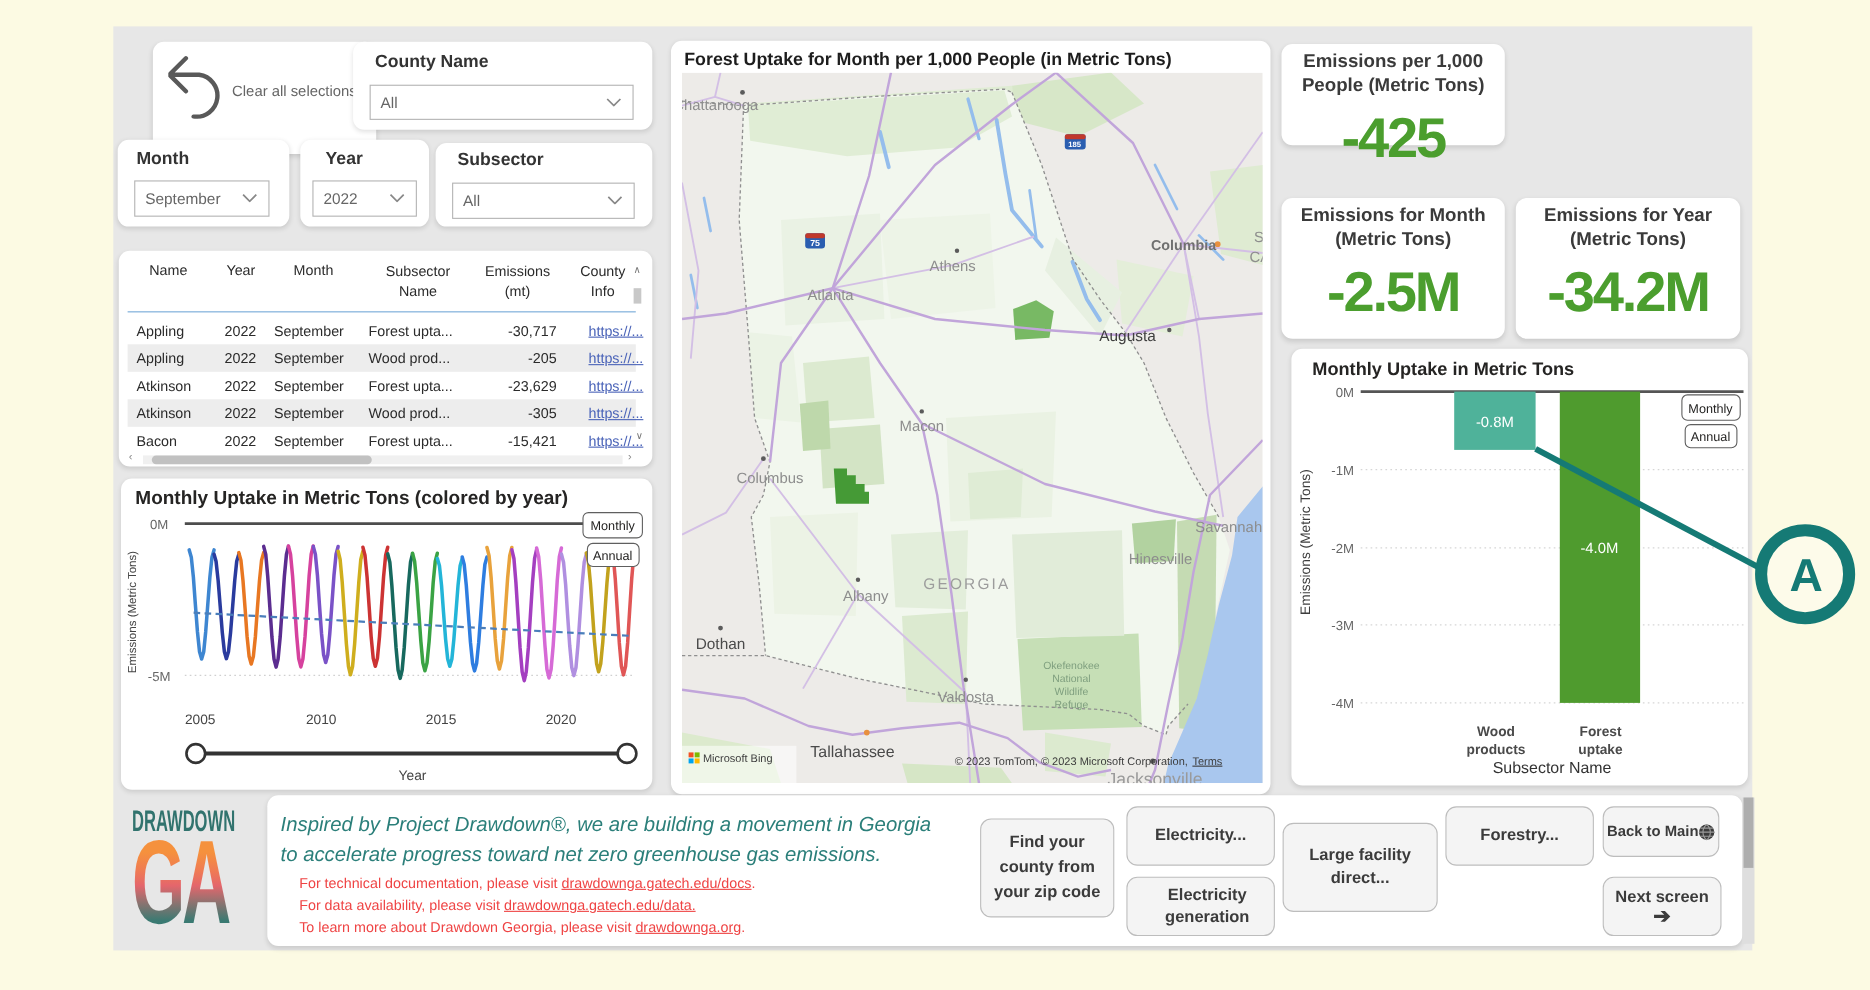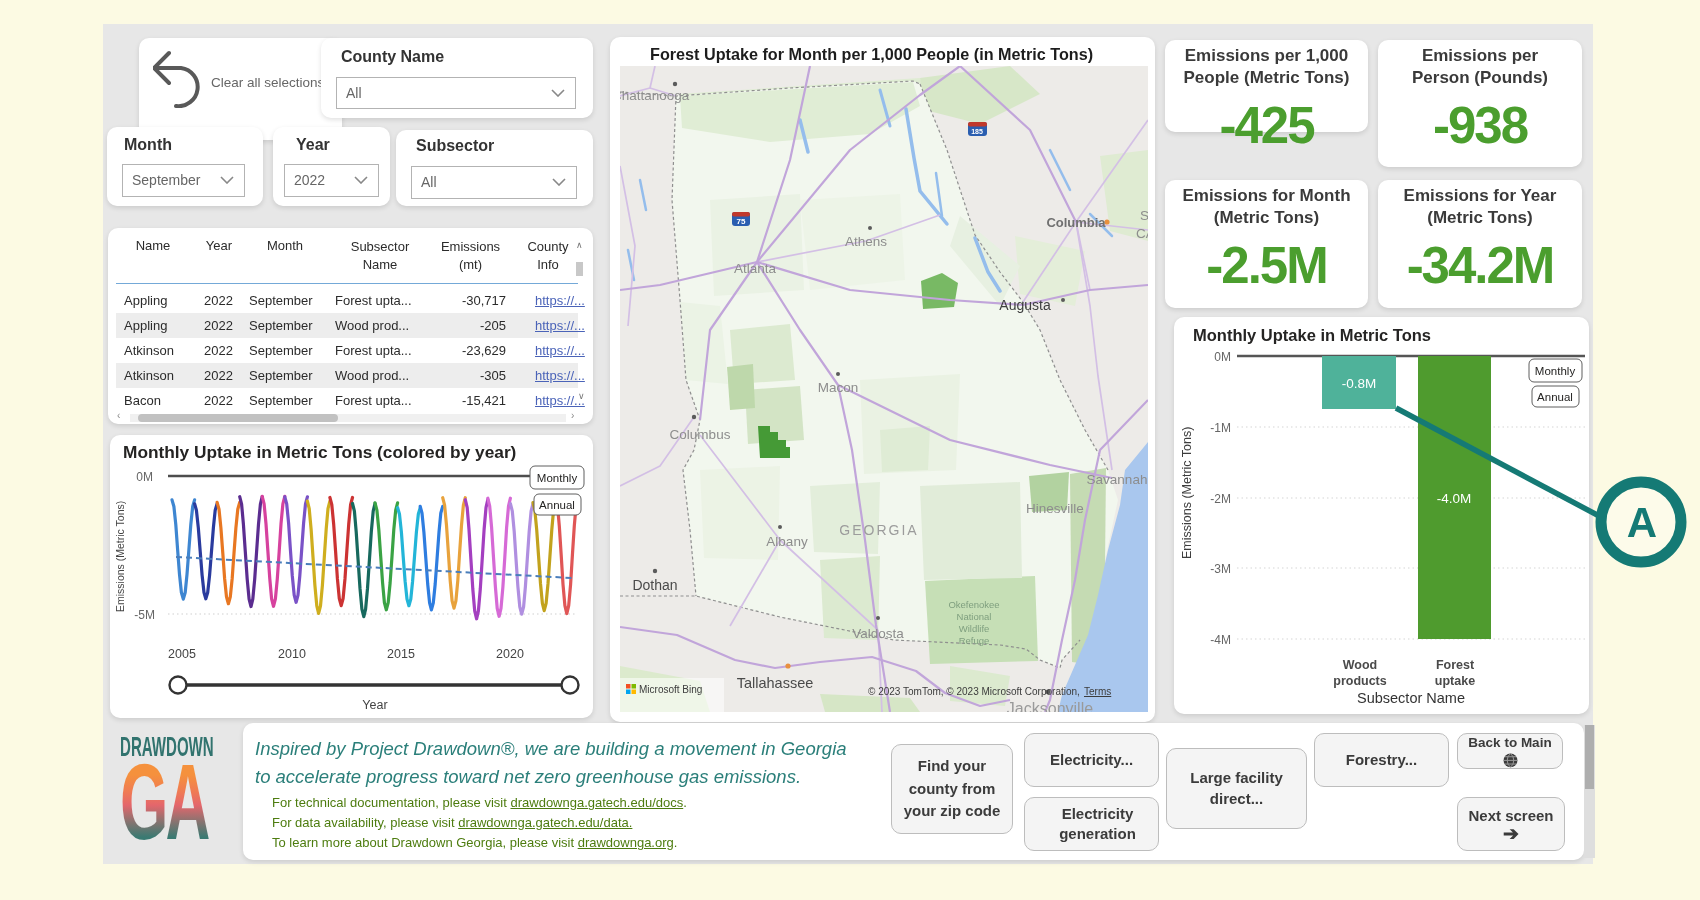--- a/index.html
+++ b/index.html
@@ -178,21 +178,21 @@
       <g>
         <rect x="420" y="31" width="54" height="23" rx="5" fill="#fff" stroke="#5f5f5f"></rect>
         <text x="447" y="47" font-size="11.5" fill="#252423" text-anchor="middle">Monthly</text>
         <rect x="424" y="59" width="47" height="21" rx="5" fill="#fff" stroke="#5f5f5f"></rect>
         <text x="447" y="74" font-size="11.5" fill="#252423" text-anchor="middle">Annual</text>
       </g>
     </svg>
   </div>
 
   <div class="card" style="left:507px; top:13px; width:545px; height:685px;">
-    <div style="position:absolute; left:12px; top:8px; font-weight:bold; font-size:16.2px; color:#1d1d1d; white-space:nowrap;margin-left:28px;">Forest Uptake for Month per 1,000 People (in Metric Tons)</div>
+    <div style="position:absolute; left:12px; top:8px; font-weight:bold; font-size:16.2px; color:#1d1d1d; white-space:nowrap;">Forest Uptake for Month per 1,000 People (in Metric Tons)</div>
     <div id="mapwrap" style="position:absolute; left:10px; top:29px; width:528px; height:646px; overflow:hidden;"><svg width="528" height="646" viewBox="0 0 528 646" font-family="Liberation Sans, sans-serif">
   <rect x="0" y="0" width="528" height="646" fill="#edebe8"></rect>
   <path d="M60 28 L300 12 L310 40 L240 62 L120 70 L60 52 Z" fill="#dfecd3"></path>
   <path d="M300 12 L390 0 L420 28 L360 58 L305 44 Z" fill="#d7e7c8"></path>
   <path d="M480 90 L528 84 L528 175 L490 165 Z" fill="#dfebd2"></path>
   <path d="M395 170 L465 185 L455 240 L400 228 Z" fill="#e4eed9"></path>
   <path d="M0 600 L80 615 L90 646 L0 646 Z" fill="#dceacd"></path>
   <path d="M200 628 L290 632 L300 646 L205 646 Z" fill="#d6e6c6"></path>
   <path d="M330 600 L390 610 L385 640 L330 635 Z" fill="#dceacf"></path>
 
@@ -325,24 +325,20 @@
   <text x="19" y="627" font-size="10" fill="#3c3c3c">Microsoft Bing</text>
   <text x="248" y="629" font-size="10" fill="#3c3c3c">© 2023 TomTom, © 2023 Microsoft Corporation,</text>
   <text x="464" y="629" font-size="10" fill="#3c3c3c" text-decoration="underline">Terms</text>
 </svg></div>
   </div>
 
   <div class="card kpi" style="left:1062px; top:16px; width:203px; height:92px;">
     <div class="kt">Emissions per 1,000<br>People (Metric Tons)</div>
     <div class="kv">-425</div>
   </div>
-  <div class="card kpi" style="left:1275px; top:16px; width:204px; height:127px;">
-    <div class="kt">Emissions per<br>Person (Pounds)</div>
-    <div class="kv">-938</div>
-  </div>
   <div class="card kpi" style="left:1062px; top:156px; width:203px; height:128px;">
     <div class="kt">Emissions for Month<br>(Metric Tons)</div>
     <div class="kv">-2.5M</div>
   </div>
   <div class="card kpi" style="left:1275px; top:156px; width:204px; height:128px;">
     <div class="kt">Emissions for Year<br>(Metric Tons)</div>
     <div class="kv">-34.2M</div>
   </div>
 
   <div class="card" style="left:1071px; top:293px; width:415px; height:397px;">
@@ -383,31 +379,31 @@
     </svg>
   </div>
 
   <div id="logo" style="position:absolute; left:17px; top:707px; width:230px; height:106px;">
     <div id="logo1">DRAWDOWN</div>
     <div id="logo2">GA</div>
   </div>
 
   <div class="card" style="left:140px; top:699px; width:1341px; height:137px;">
     <div style="position:absolute;left:12px;top:12px;font-style:italic;font-size:18.5px;line-height:28px;color:#2b7f7a;font-weight:500;">Inspired by Project Drawdown®, we are building a movement in Georgia<br>to accelerate progress toward net zero greenhouse gas emissions.</div>
-    <div style="position:absolute;left:29px;top:70px;font-size:13px;line-height:20px;color:#4d7c0f;">
+    <div style="position:absolute;left:29px;top:70px;font-size:13px;line-height:20px;color:#ef4444;">
       For technical documentation, please visit <span style="text-decoration:underline;">drawdownga.gatech.edu/docs</span>.<br>
       For data availability, please visit <span style="text-decoration:underline;">drawdownga.gatech.edu/data.</span><br>
       To learn more about Drawdown Georgia, please visit <span style="text-decoration:underline;">drawdownga.org</span>.
     </div>
     <div class="navbtn" style="left:648px;top:21px;width:122px;height:90px;line-height:1.5;">Find your<br>county from<br>your zip code</div>
     <div class="navbtn" style="left:781px;top:10px;width:135px;height:54px;">Electricity...</div>
     <div class="navbtn" style="left:781px;top:74px;width:135px;height:54px;padding-left:12px;">Electricity<br>generation</div>
     <div class="navbtn" style="left:923px;top:25px;width:141px;height:81px;">Large facility<br>direct...</div>
     <div class="navbtn" style="left:1071px;top:10px;width:135px;height:54px;">Forestry...</div>
-    <div class="navbtn" style="left:1214px;top:10px;width:106px;height:36px;font-size:13.5px;font-weight:bold;flex-direction:column;">
+    <div class="navbtn" style="left:1214px;top:10px;width:106px;height:46px;font-size:13.5px;font-weight:bold;">
       <div>Back to Main</div>
       <svg width="15" height="15" viewBox="0 0 15 15" style="margin-top:1px;">
           <circle cx="7.5" cy="7.5" r="7" fill="#3b3b3b"></circle>
           <path d="M7.5 .5 A9 9 0 0 0 7.5 14.5 A9 9 0 0 0 7.5 .5 M.5 7.5 H14.5 M1.8 3.8 H13.2 M1.8 11.2 H13.2" stroke="#9a9a9a" stroke-width="1" fill="none"></path>
         </svg>
     </div>
     <div class="navbtn" style="left:1214px;top:74px;width:108px;height:54px;flex-direction:column;line-height:1.2;">
       <div>Next screen</div>
       <div style="font-size:19px;font-weight:bold;line-height:17px;">➔</div>
     </div>

